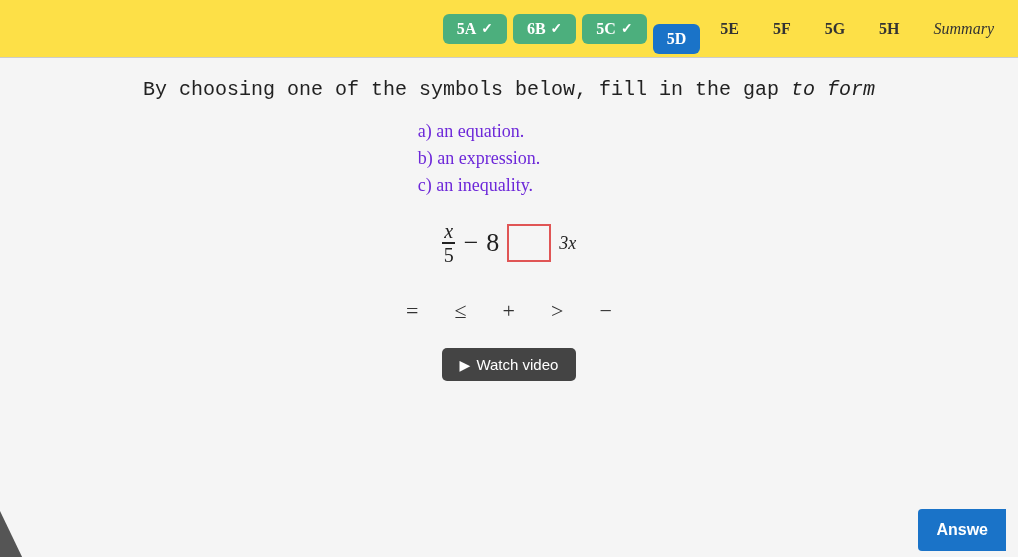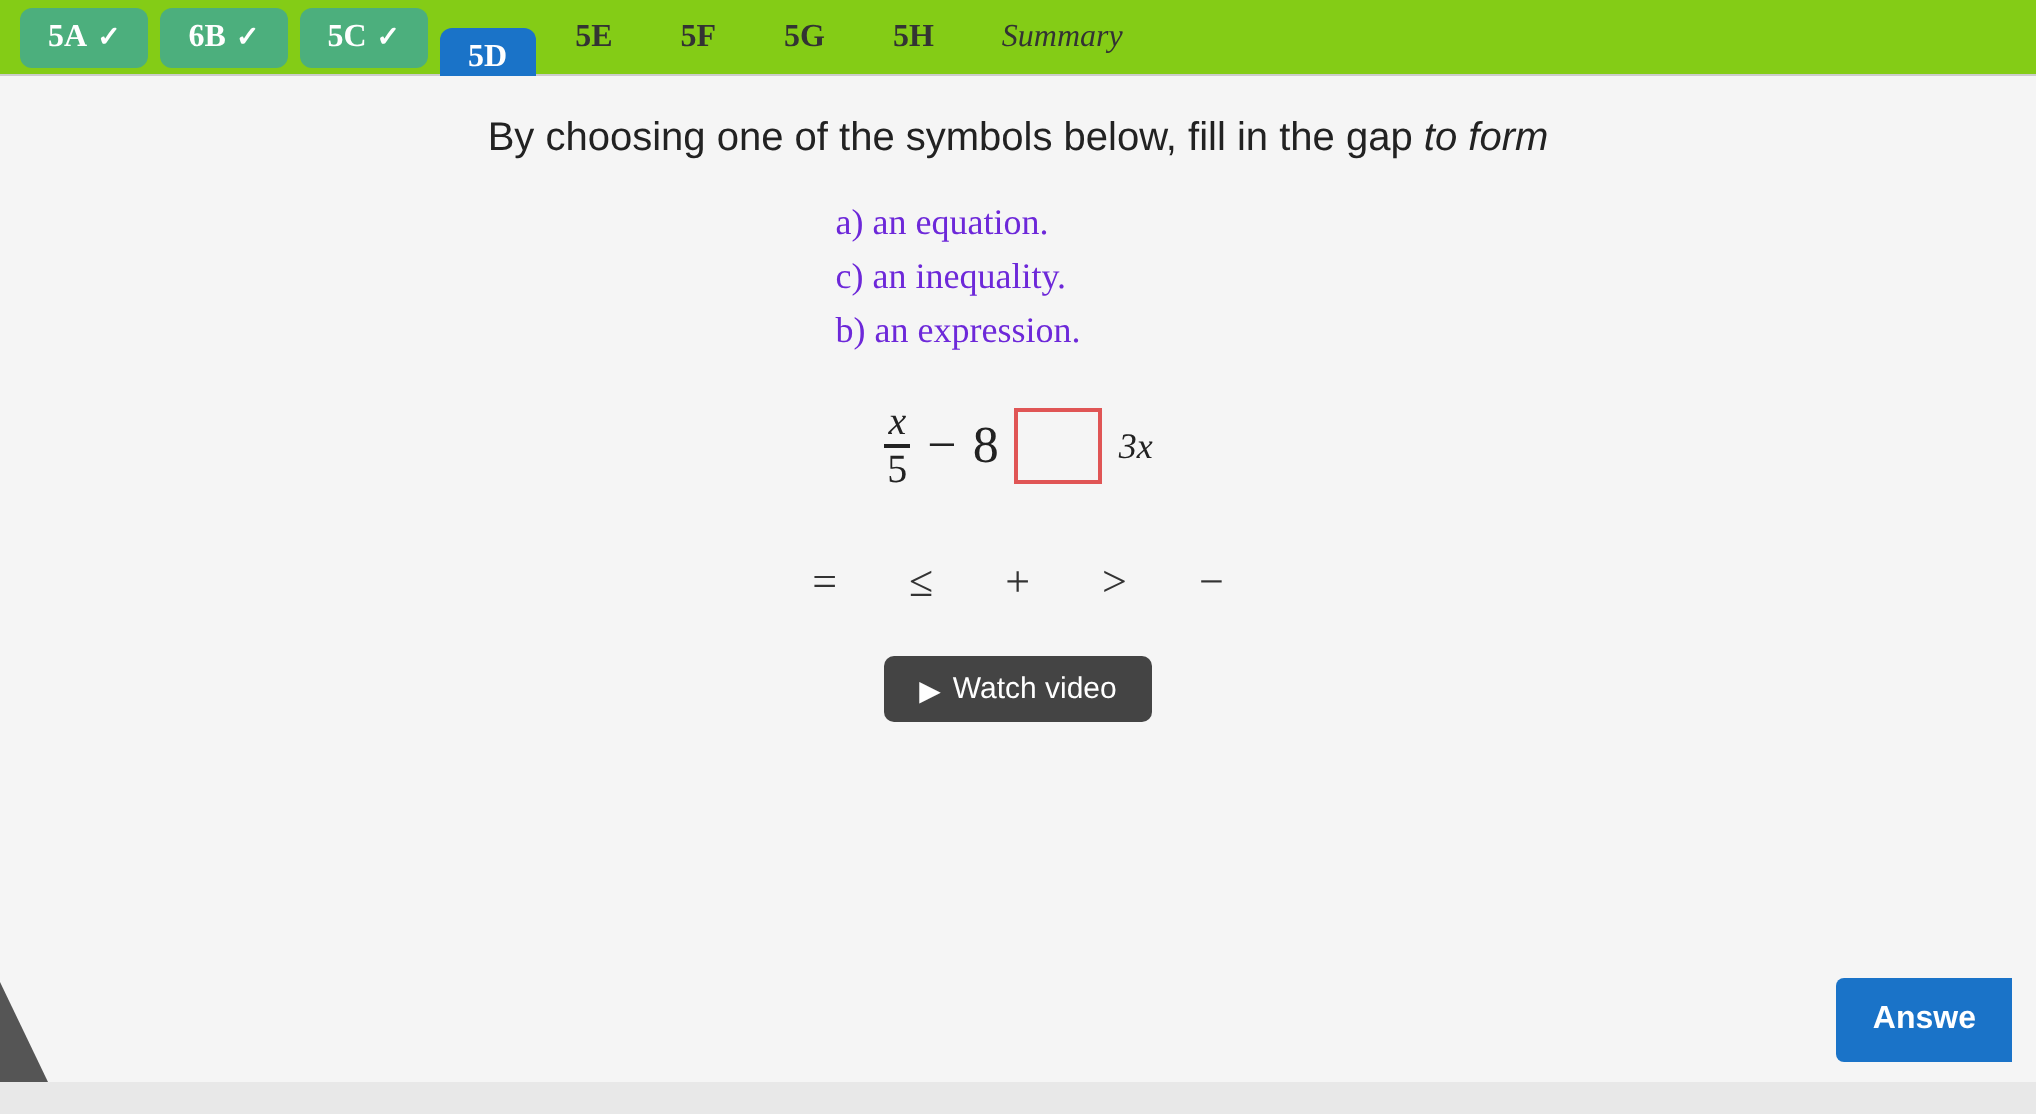--- a/index.html
+++ b/index.html
@@ -9,25 +9,26 @@
       width: 1018px;
       height: 557px;
       overflow: hidden;
       position: relative;
     }
 
     
     .top-nav {
       display: flex;
       align-items: center;
-      background: #84cc16;
+      background: #fde047;
       border-bottom: 1px solid #ccc;
       padding: 6px 10px;
       gap: 6px;
-      height: 38px;
+      height: 58px;
+      justify-content: flex-end;
     }
 
     .nav-tab {
       display: flex;
       align-items: center;
       gap: 5px;
       padding: 6px 14px;
       border-radius: 6px;
       font-size: 16px;
       font-weight: bold;
@@ -74,21 +75,21 @@
       padding: 20px 40px;
       position: relative;
     }
 
     .instruction-text {
       font-size: 20px;
       color: #222;
       margin-bottom: 20px;
       text-align: center;
       font-style: italic;
-      font-family: Liberation Sans, sans-serif;
+      font-family: Liberation Mono, monospace;
     }
 
     .instruction-text span.normal {
       font-style: normal;
     }
 
     .sub-items {
       display: flex;
       flex-direction: column;
       gap: 6px;
@@ -264,24 +265,24 @@
 
   <p class="instruction-text">
     <span class="normal">By choosing one of the symbols below, fill in the gap </span><em>to form</em>
   </p>
 
   <div class="sub-items">
     <div class="sub-item">
       <span>a) an equation.</span>
     </div>
     <div class="sub-item">
-      <span>c) an inequality.</span>
+      <span>b) an expression.</span>
     </div>
     <div class="sub-item">
-      <span>b) an expression.</span>
+      <span>c) an inequality.</span>
     </div>
   </div>
 
   <div class="math-expression">
     <span class="fraction">
       <span class="fraction-num">x</span>
       <span class="fraction-den">5</span>
     </span>
     <span class="math-minus">−</span>
     <span class="math-8">8</span>

